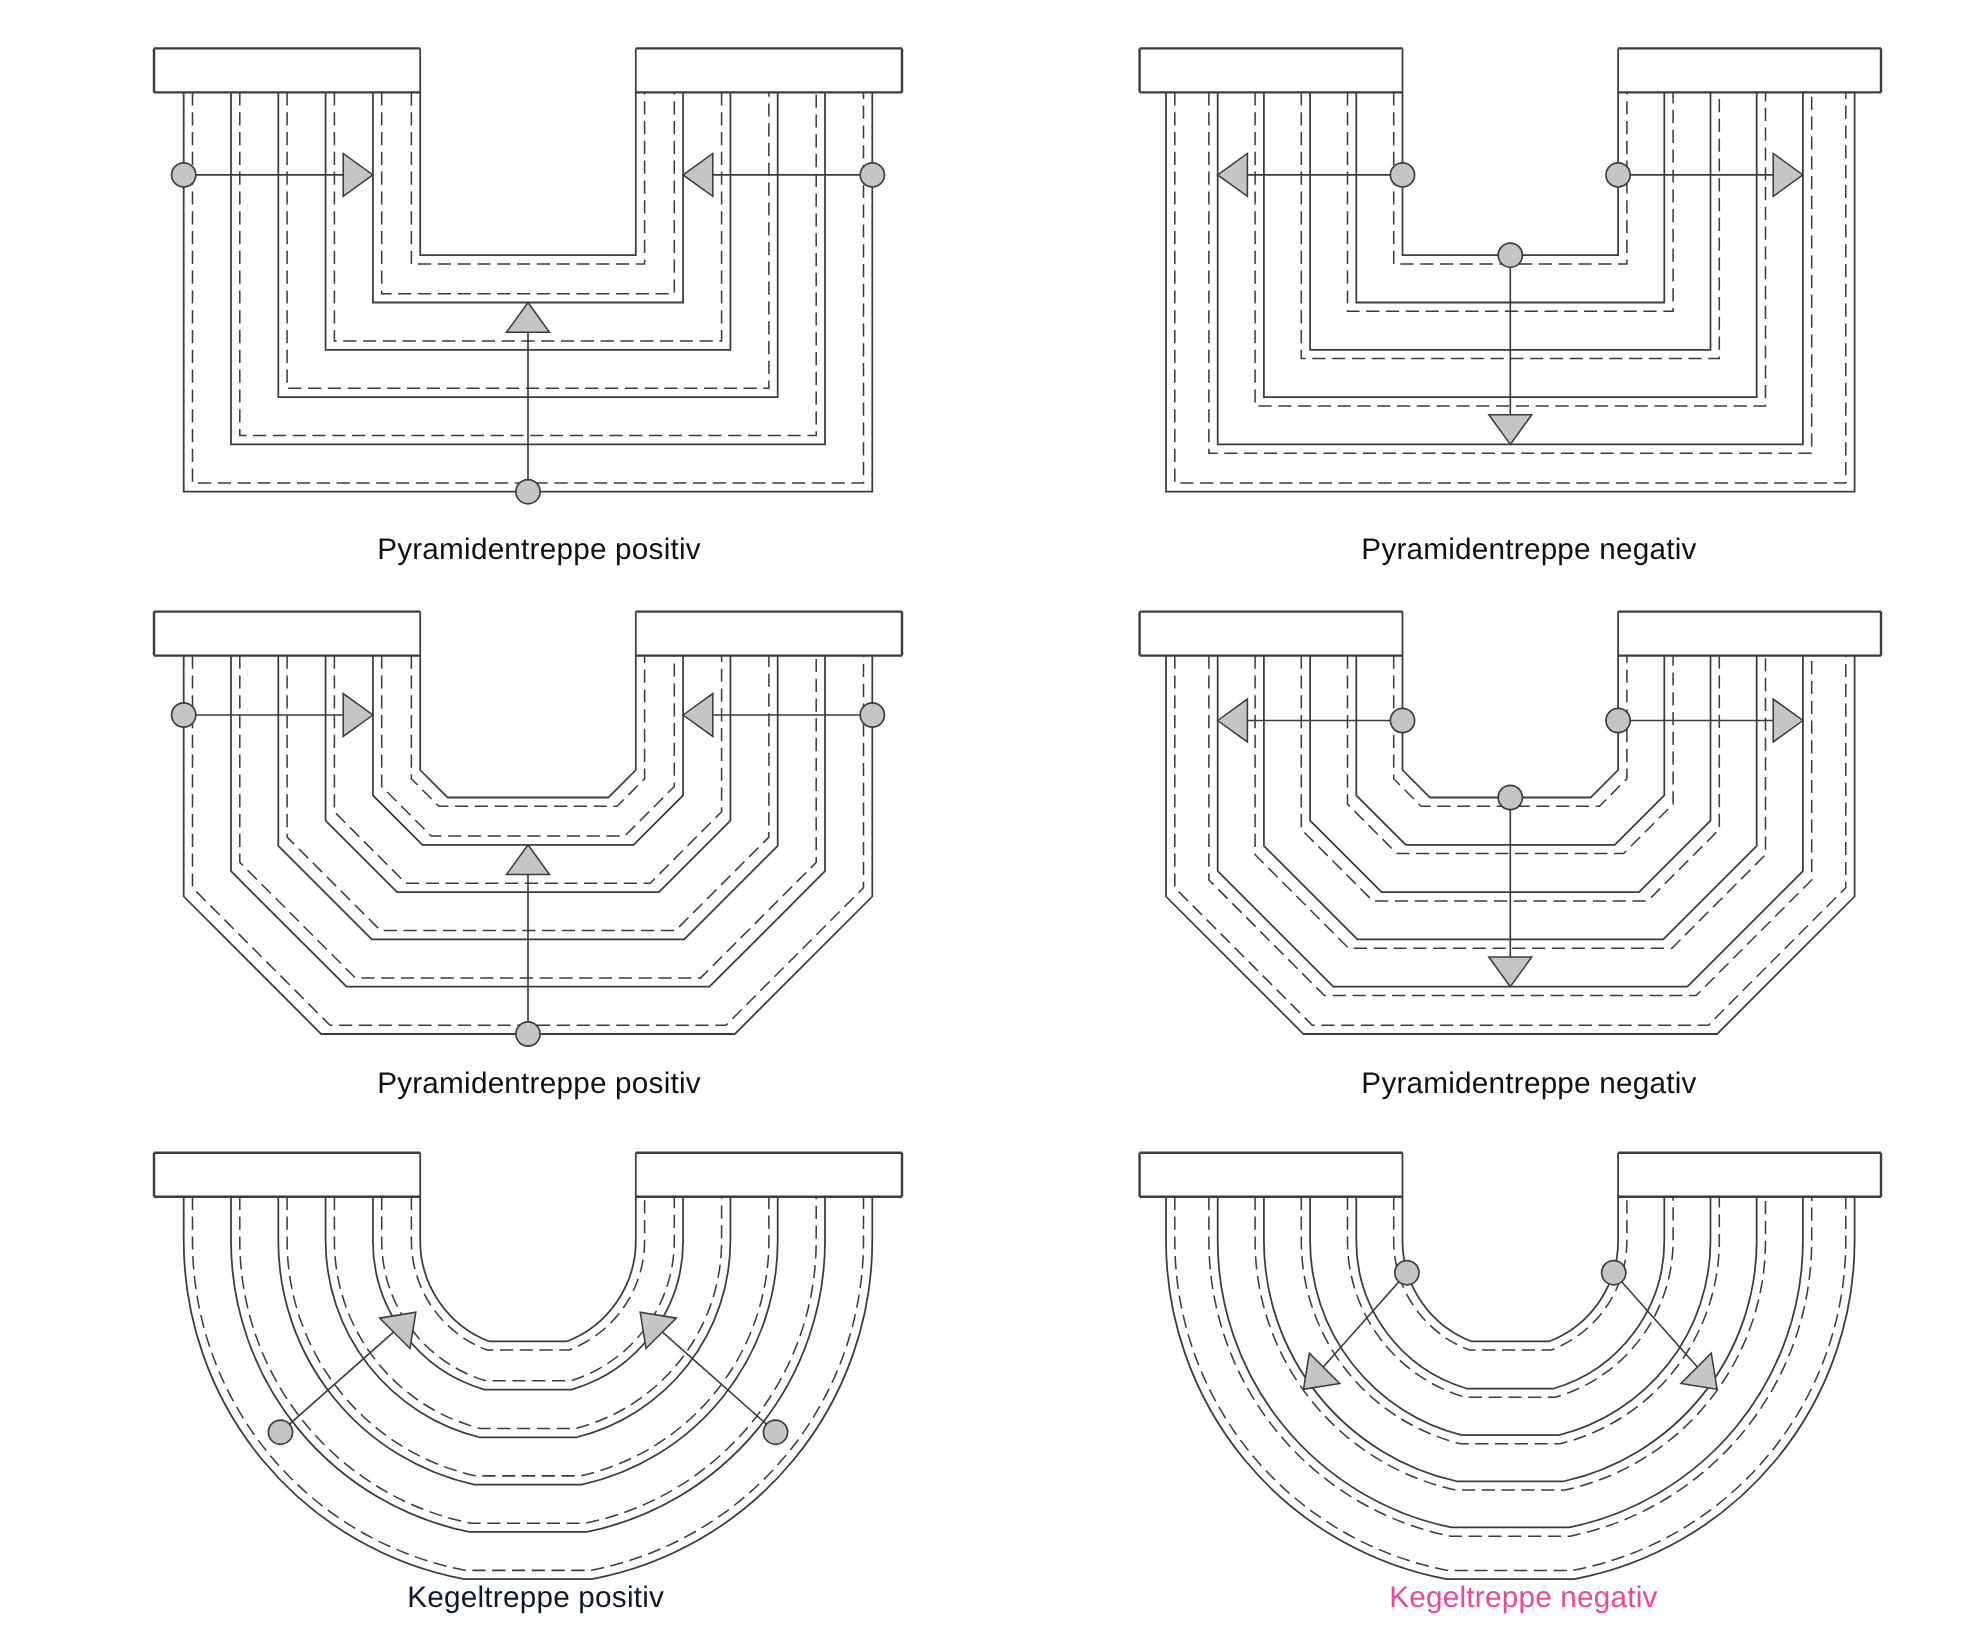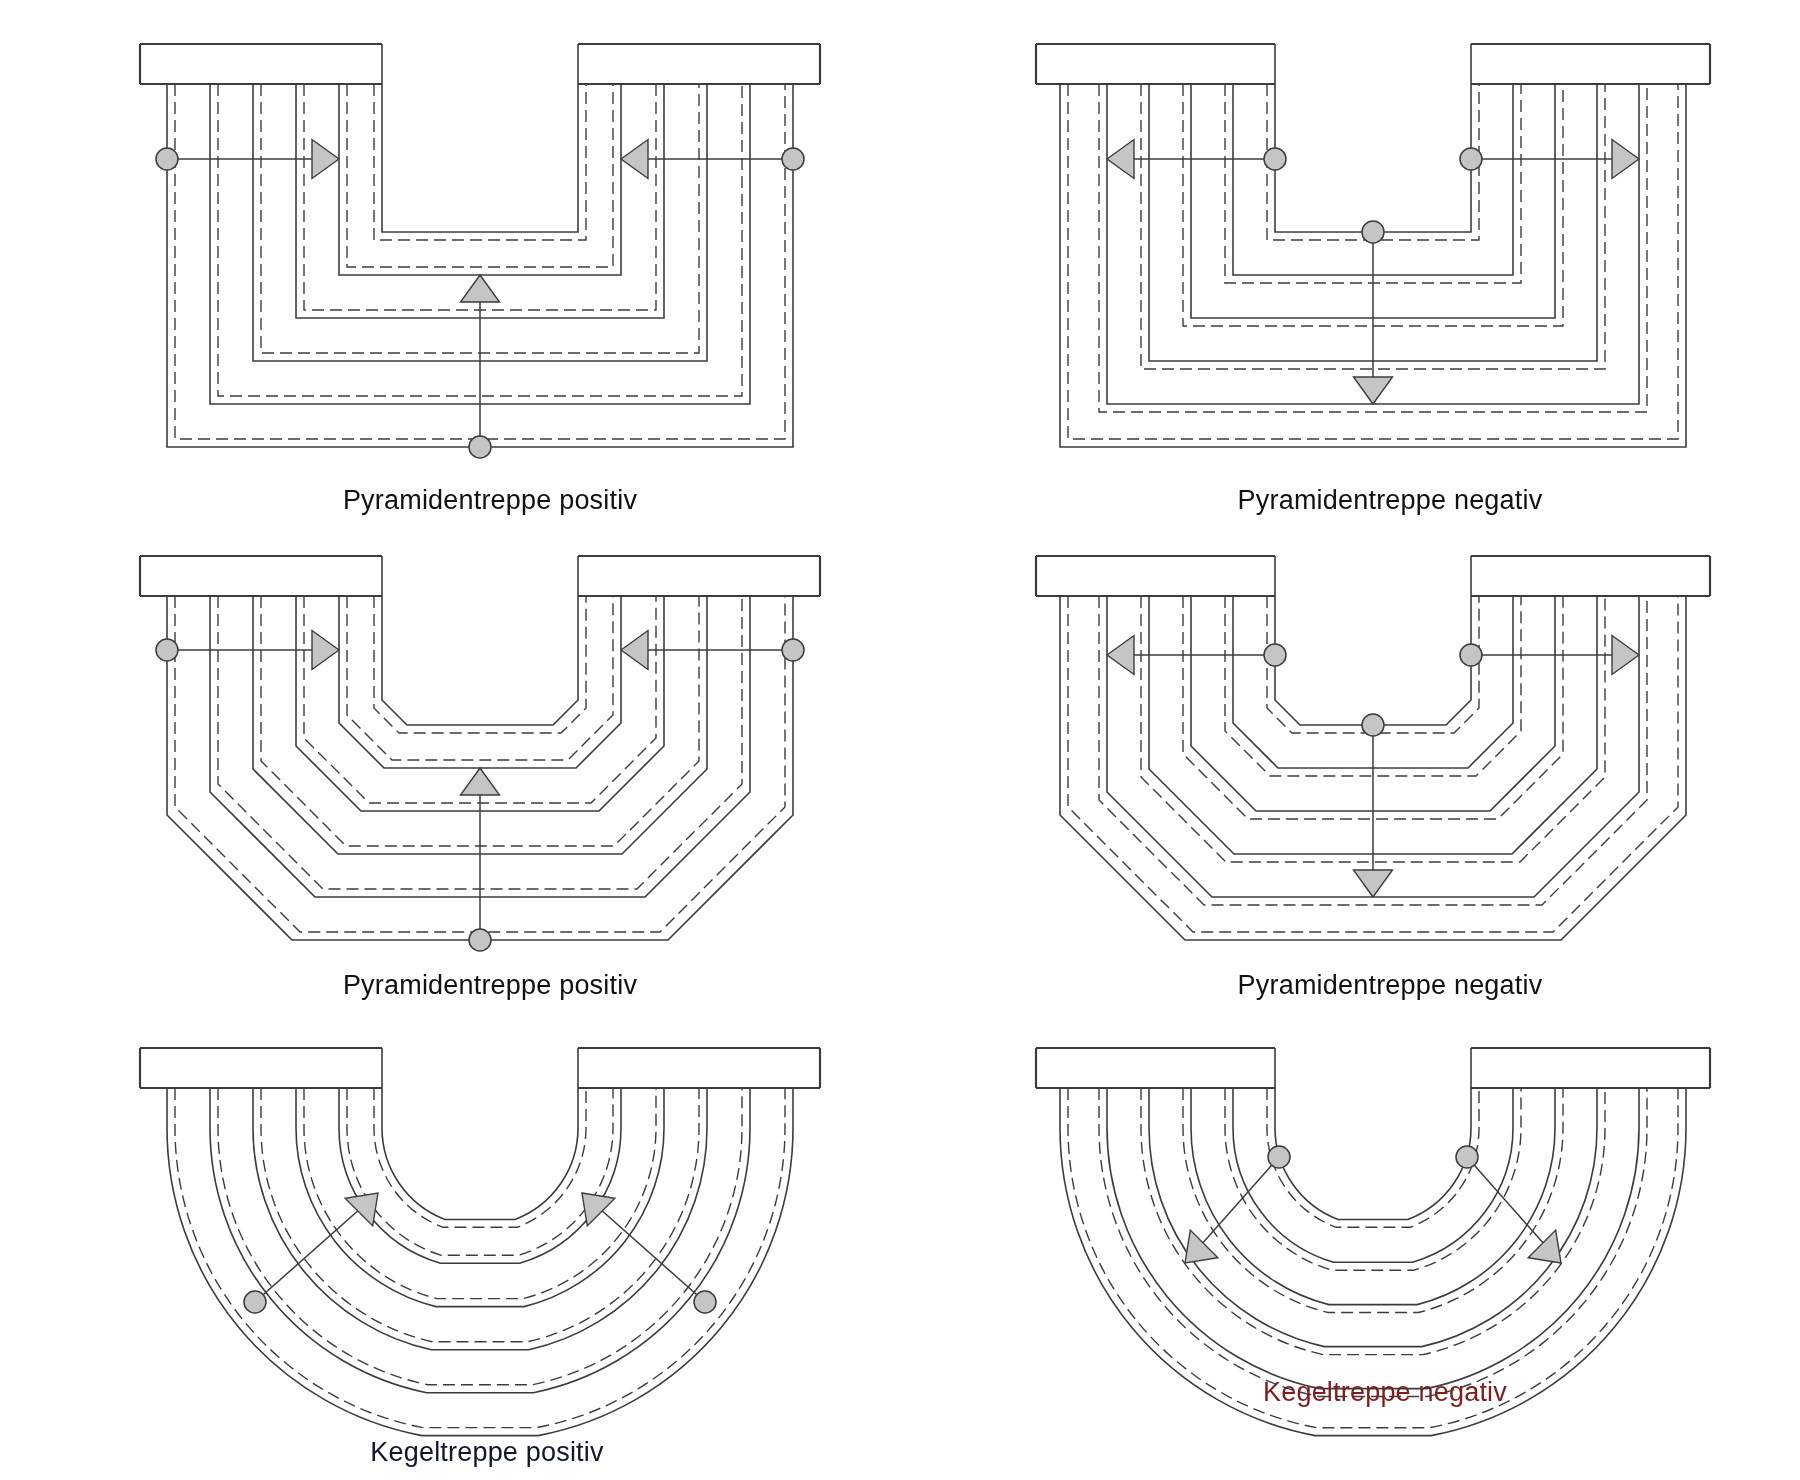--- a/index.html
+++ b/index.html
@@ -184,14 +184,14 @@
         <circle cx="1279" cy="1157" r="11" fill="#c5c5c5" stroke="#3c3c3c" stroke-width="1.5"></circle>
         <circle cx="1467" cy="1157" r="11" fill="#c5c5c5" stroke="#3c3c3c" stroke-width="1.5"></circle>
       </g>
     </svg>
 
   <div class="diagram-label" style="left: 490px; top: 500px; color: rgb(17, 17, 17);">Pyramidentreppe positiv</div>
   <div class="diagram-label" style="left: 1390px; top: 500px; color: rgb(17, 17, 17);">Pyramidentreppe negativ</div>
   <div class="diagram-label" style="left: 490px; top: 985px; color: rgb(17, 17, 17);">Pyramidentreppe positiv</div>
   <div class="diagram-label" style="left: 1390px; top: 985px; color: rgb(17, 17, 17);">Pyramidentreppe negativ</div>
   <div class="diagram-label" style="left: 487px; top: 1452px; color: #0f172a;">Kegeltreppe positiv</div>
-  <div class="diagram-label" style="left: 1385px; top: 1392px; color: #7f1d1d;">Kegeltreppe negativ</div>
+  <div class="diagram-label" style="left: 1385px; top: 1452px; color: #ec4899;">Kegeltreppe negativ</div>
 </div>
 
 </body></html>

